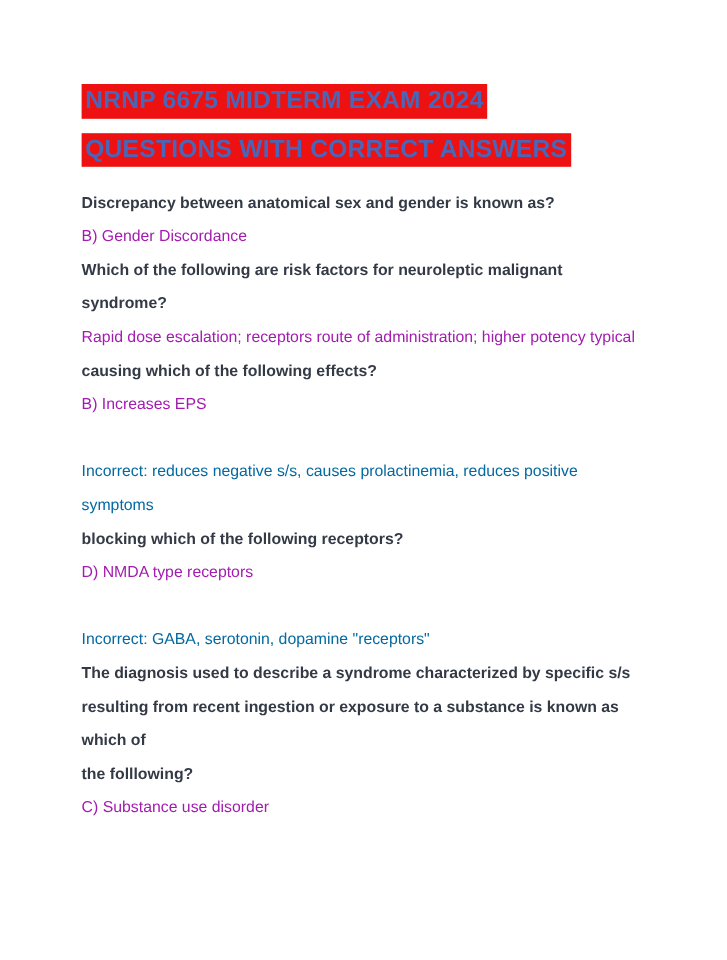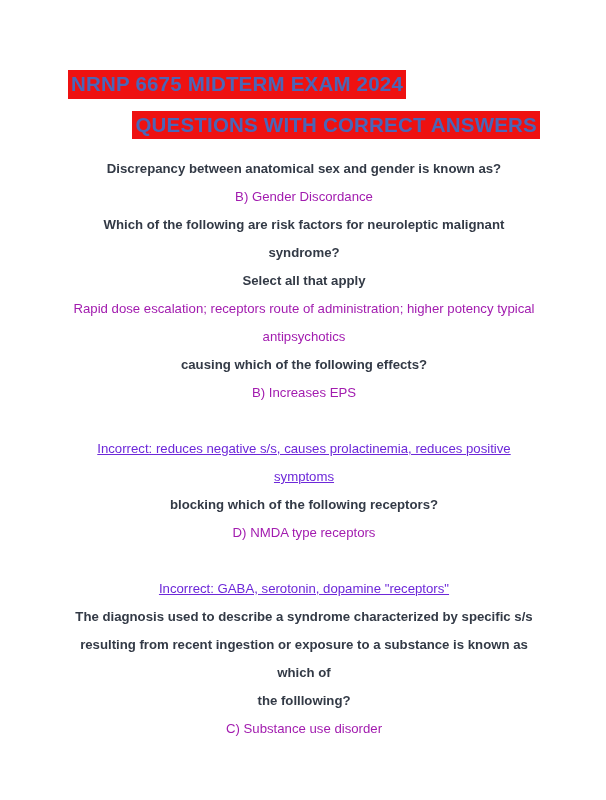--- a/index.html
+++ b/index.html
@@ -29,21 +29,20 @@
   .title-block {
     margin: 0 0 16px 0;
   }
   .title-line {
     display: block;
     margin: 0 0 12px 0;
     line-height: 1;
   }
   .title-line:last-child {
     margin-bottom: 0;
-    text-align: right;
   }
   .title-text {
     display: inline-block;
     font-size: 20.5px;
     font-weight: bold;
     letter-spacing: 0.2px;
     color: #4a66b8;
     background-color: #ee1111;
     padding: 4px 3px 4px 3px;
     line-height: 1.0;
@@ -53,34 +52,32 @@
   
   .content {
     margin-top: 14px;
   }
   .line {
     font-size: 13.2px;
     line-height: 28px;
     margin: 0;
     padding: 0;
     max-width: 474px;
-    text-align: center;
   }
   .line.question {
     font-weight: bold;
     color: #333a46;
   }
   .line.answer {
     font-weight: normal;
     color: #a21caf;
   }
   .line.note {
     font-weight: normal;
-    color: #6d28d9;
-    text-decoration: underline;
+    color: #0369a1;
   }
   .spacer {
     height: 28px;
   }
 </style>
 </head>
 <body>
 
 <div class="page">
 
@@ -90,23 +87,21 @@
     </div>
     <div class="title-line">
       <span class="title-text">QUESTIONS WITH CORRECT ANSWERS</span>
     </div>
   </div>
 
   <div class="content" id="content-body">
       <div class="line question">Discrepancy between anatomical sex and gender is known as?</div>
       <div class="line answer">B) Gender Discordance</div>
       <div class="line question">Which of the following are risk factors for neuroleptic malignant syndrome?</div>
-      <div class="line question">Select all that apply</div>
       <div class="line answer">Rapid dose escalation; receptors route of administration; higher potency typical</div>
-      <div class="line answer">antipsychotics</div>
       <div class="line question">causing which of the following effects?</div>
       <div class="line answer">B) Increases EPS</div>
       <div class="spacer"></div>
       <div class="line note">Incorrect: reduces negative s/s, causes prolactinemia, reduces positive symptoms</div>
       <div class="line question">blocking which of the following receptors?</div>
       <div class="line answer">D) NMDA type receptors</div>
       <div class="spacer"></div>
       <div class="line note">Incorrect: GABA, serotonin, dopamine "receptors"</div>
       <div class="line question">The diagnosis used to describe a syndrome characterized by specific s/s</div>
       <div class="line question">resulting from recent ingestion or exposure to a substance is known as which of</div>

